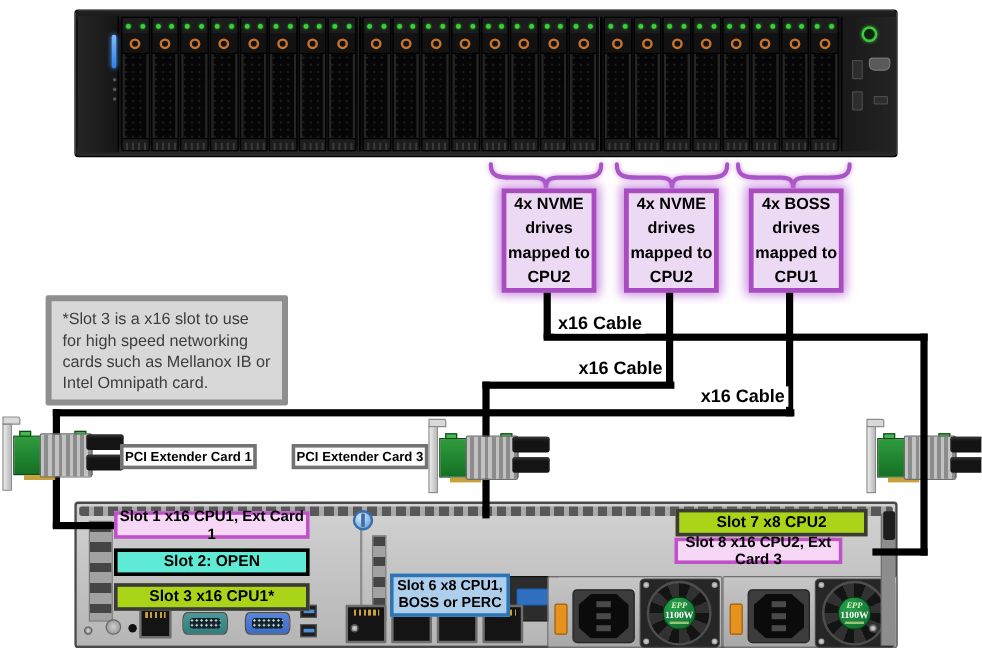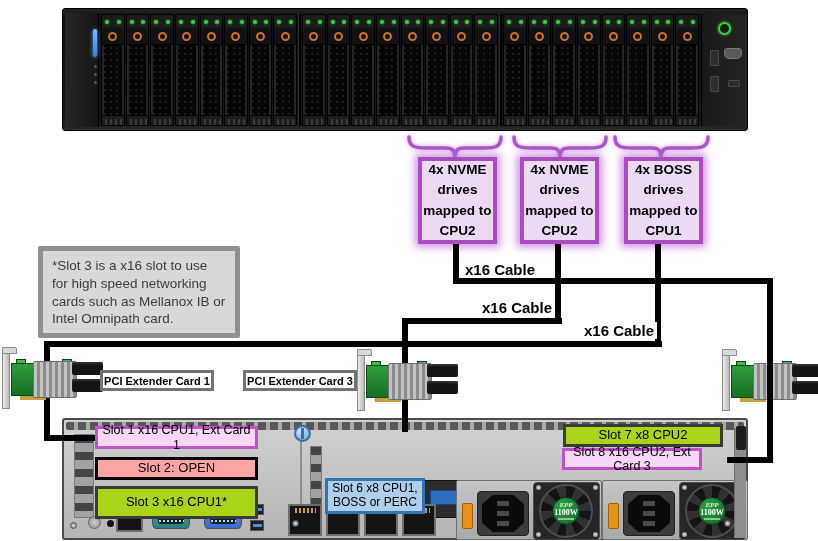--- a/index.html
+++ b/index.html
@@ -78,23 +78,23 @@
   .pin { position:absolute; left:40px; width:12px; height:5px; background:#4a4a4a; }
   .fanbox { position:absolute; left:76px; top:1px; width:67px; height:58px; background:#262626; border-radius:4px; border:1px solid #4a4a4a; }
   .fanwheel { position:absolute; left:82px; top:3px; width:54px; height:54px; border-radius:50%; border:2px solid #4e4e4e; background:repeating-conic-gradient(#141414 0 22deg,#313131 22deg 45deg); }
   .psu-badge { position:absolute; left:95px; top:16px; width:28px; height:28px; border-radius:50%; background:radial-gradient(circle at 35% 30%,#2aa24e,#0e6428); border:1px solid #063d18; display:flex; flex-direction:column; align-items:center; justify-content:center; line-height:1; z-index:1; }
   .psu-badge .b1 { font-size:7px; font-style:italic; font-weight:bold; color:#DFF5C8; }
   .psu-badge .b2 { font-size:8px; font-weight:bold; color:#fff; }
   .psu-badge .b3 { margin-top:1px; width:16px; height:2px; background:#9ac27a; }
   .fan-screw { position:absolute; width:5px; height:5px; border-radius:50%; background:radial-gradient(#ddd,#777); }
 
   
-  .slot-label { position:absolute; z-index:4; display:flex; align-items:center; justify-content:center; font-weight:normal; text-align:center; line-height:1.15; }
+  .slot-label { position:absolute; z-index:4; display:flex; align-items:center; justify-content:center; font-weight:bold; text-align:center; line-height:1.15; }
   .slot-extender { background:#F6D7F6; border:3px solid #C052C8; font-size:12.5px; }
-  .slot-open { background:#fca5a5; border:3px solid #000; font-size:13px; }
+  .slot-open { background:#5eead4; border:3px solid #000; font-size:13px; }
   .slot-green { background:#A9D418; border:3px solid #3A3A3A; font-size:13px; }
   .slot-boss { background:#AECFEC; border:3px solid #2E75B6; font-size:12px; padding:0 2px; }
 </style>
 </head>
 <body>
 
 <div id="stage">
 
   <div id="front-server" class="abs">
     <div id="front-ear" class="abs">
@@ -535,18 +535,18 @@
 
     <div class="seam" style="left:670px;top:8px;width:12px;height:110px;background:#8d8d8d;border-left:1px solid #6f6f6f"></div>
     <div class="abs" style="left:672px;top:6px;width:10px;height:24px;background:#1d1d1d;border-radius:2px"></div>
     <div class="screw" style="left:6px;top:102px"></div>
     <div class="screw" style="left:228px;top:100px"></div>
     <div class="screw" style="left:660px;top:100px"></div>
   </div>
 
   <div class="slot-label slot-extender" style="left:95px;top:426px;width:163px;height:23px">Slot 1 x16 CPU1, Ext Card 1</div>
   <div class="slot-label slot-open" style="left:95px;top:457px;width:163px;height:23px">Slot 2: OPEN</div>
-  <div class="slot-label slot-green" style="left:95px;top:486px;width:163px;height:33px">Slot 3 x16 CPU1*</div>
+  <div class="slot-label slot-green" style="left:95px;top:486px;width:163px;height:23px">Slot 3 x16 CPU1*</div>
   <div class="slot-label slot-boss" style="left:325px;top:478px;width:100px;height:36px">Slot 6 x8 CPU1, BOSS or PERC</div>
   <div class="slot-label slot-green" style="left:563px;top:424px;width:160px;height:23px">Slot 7 x8 CPU2</div>
   <div class="slot-label slot-extender" style="left:562px;top:448px;width:140px;height:22px">Slot 8 x16 CPU2, Ext Card 3</div>
 
 </div>
 
 </body></html>

